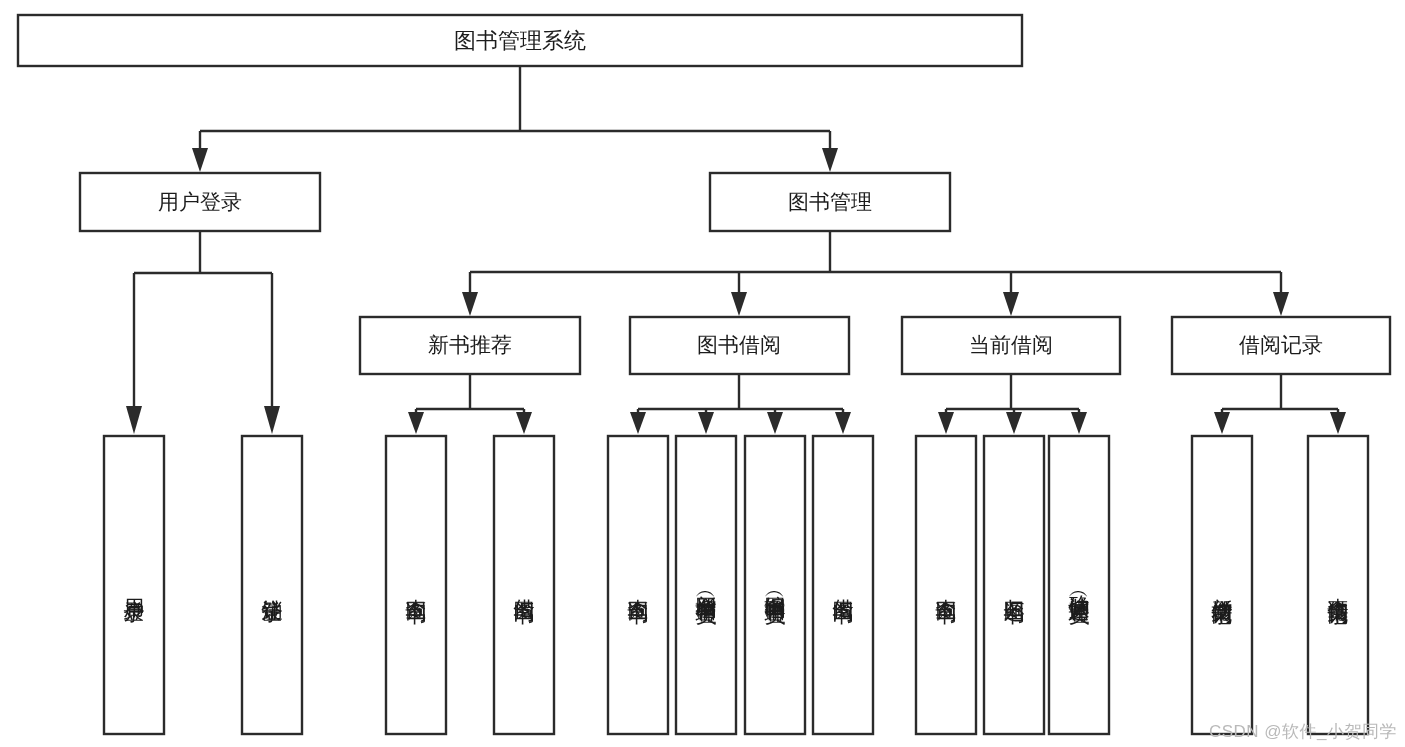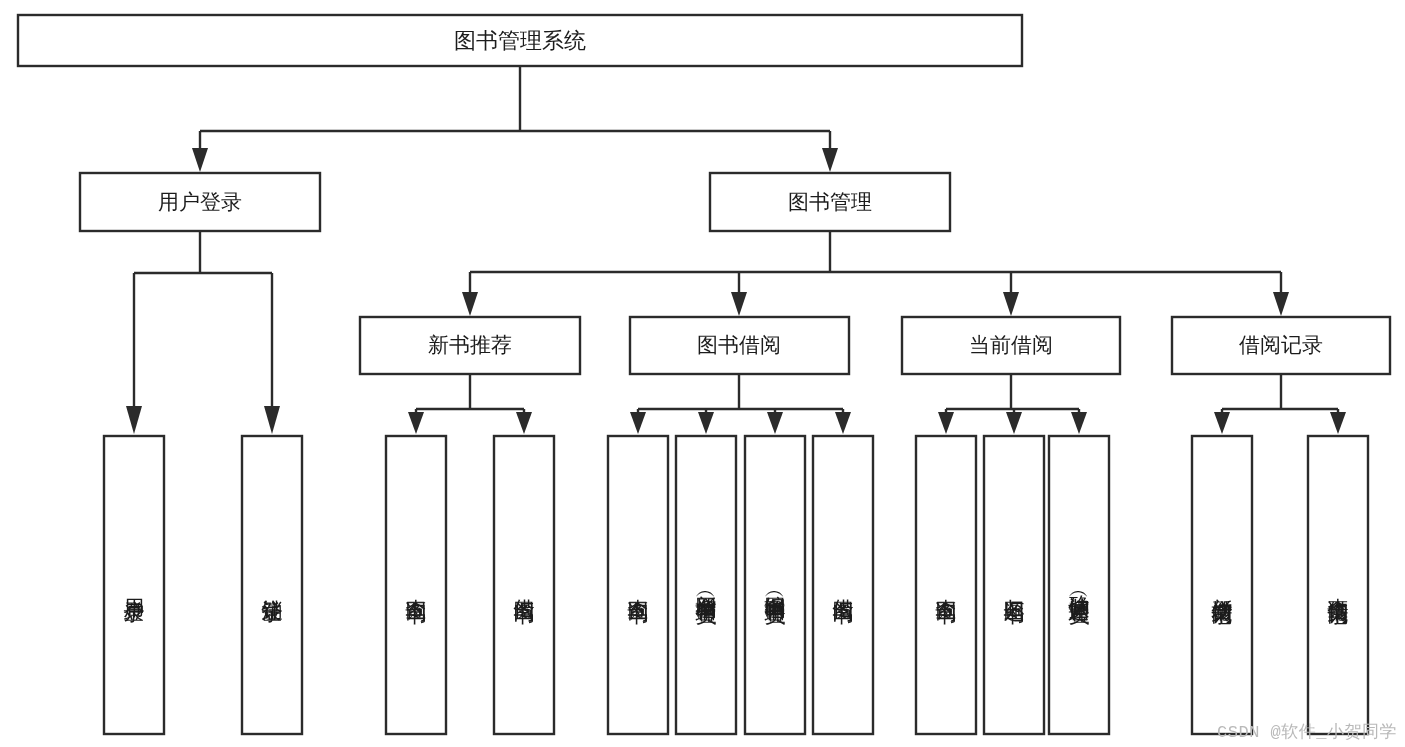--- a/index.html
+++ b/index.html
@@ -69,21 +69,21 @@
     line-height: 1.14;
     color: #1c1c1c;
     letter-spacing: 1.5px;
     white-space: nowrap;
     text-align: center;
   }
   .watermark {
     position: absolute;
     right: 8px;
     bottom: 4px;
-    font-family: Liberation Mono, monospace;
+    font-family: Liberation Sans, sans-serif;
     font-size: 17px;
     color: #b9b9b9;
     letter-spacing: 0.5px;
     user-select: none;
     white-space: nowrap;
   }
 </style>
 </head>
 <body>
 

